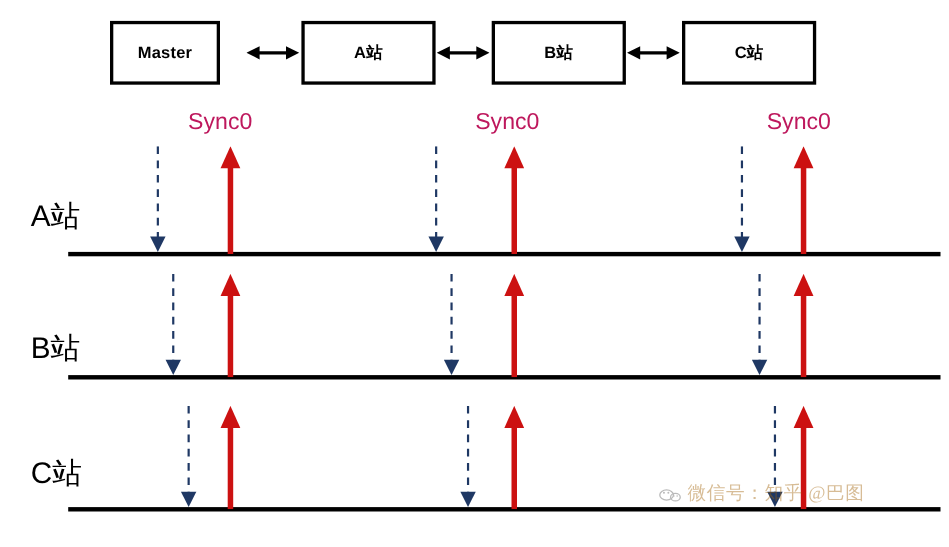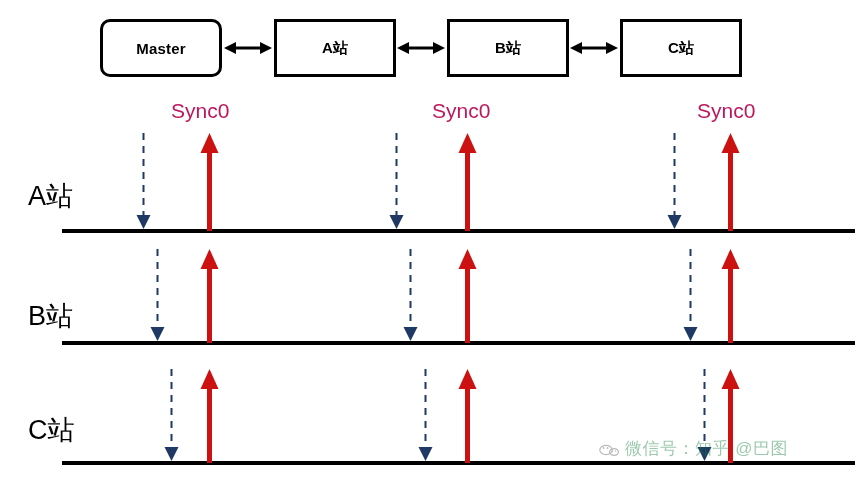--- a/index.html
+++ b/index.html
@@ -73,38 +73,38 @@
   .watermark {
     position: absolute;
     display: flex;
     align-items: center;
     gap: 5px;
     opacity: 0.42;
     pointer-events: none;
     user-select: none;
   }
   .watermark-text {
-    font-family: Liberation Sans, sans-serif;
+    font-family: Liberation Serif, serif;
     font-size: 17px;
-    color: #15803d;
+    color: #a16207;
     white-space: nowrap;
     letter-spacing: 0.5px;
   }
   .wm-mark {
     width: 22px;
     height: 16px;
     flex: 0 0 auto;
   }
 </style>
 </head>
 <body>
 
 <div id="canvas">
 
-  <div class="node-box" style="left:100px; top:19px; width:122px; height:58px;border-radius:10px;">
+  <div class="node-box" style="left:100px; top:19px; width:100px; height:58px;">
     <span class="node-label">Master</span>
   </div>
 
   <div class="node-box" style="left:274px; top:19px; width:122px; height:58px;">
     <span class="node-label">A站</span>
   </div>
 
   <div class="node-box" style="left:447px; top:19px; width:122px; height:58px;">
     <span class="node-label">B站</span>
   </div>

